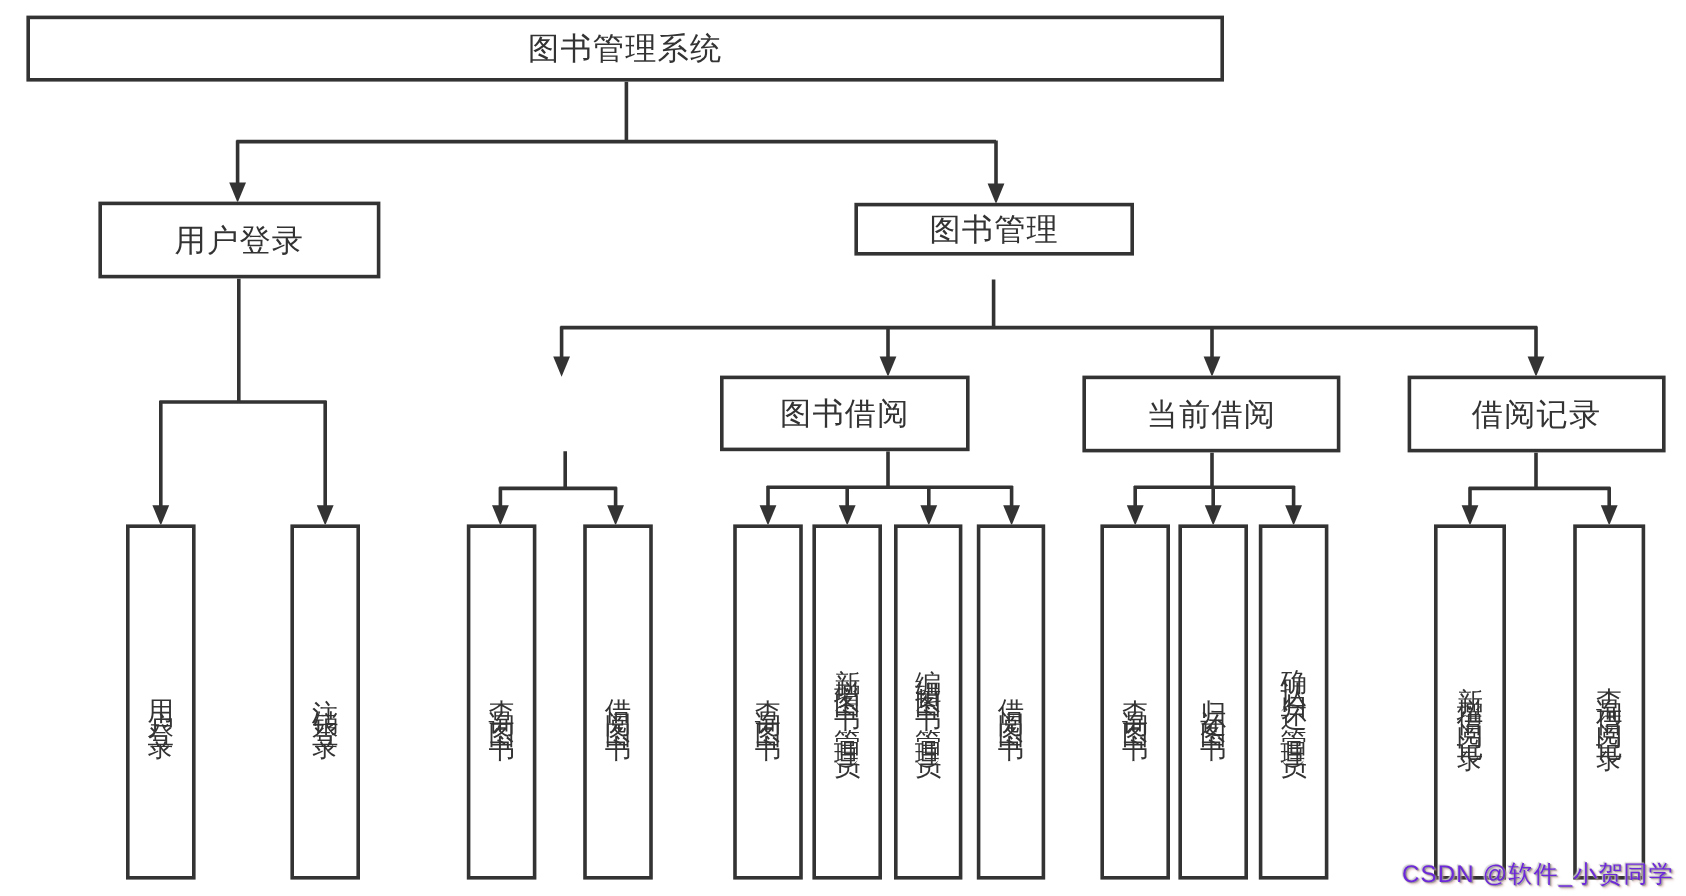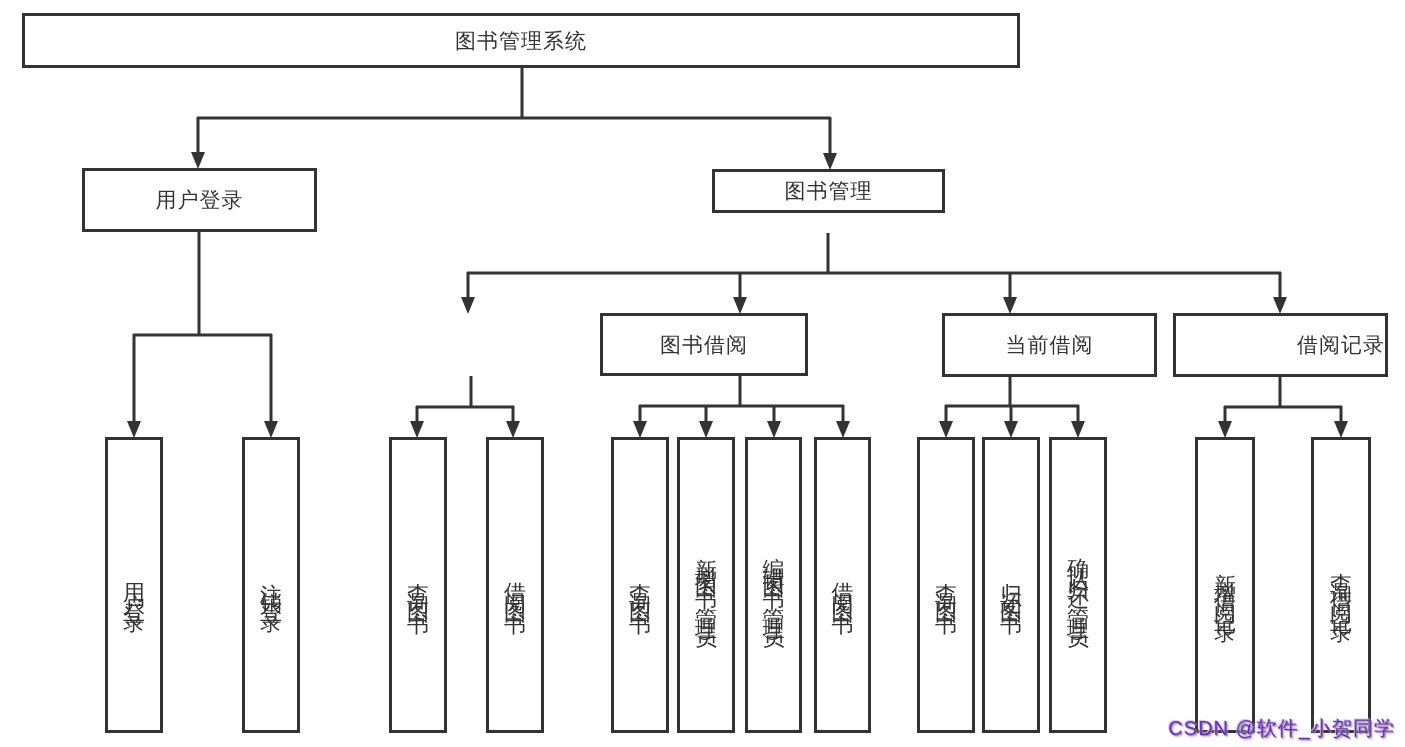--- a/index.html
+++ b/index.html
@@ -21,21 +21,21 @@
   .connectors path { stroke: #333333; stroke-width: 3; fill: none; }
   .connectors polygon { fill: #333333; stroke: none; }
   .node {
     position: absolute;
     box-sizing: border-box;
     background: #ffffff;
     border: 3px solid #333333;
     display: flex;
     align-items: center;
     justify-content: center;
-    font-size: 21px;
+    font-size: 26px;
     letter-spacing: 1px;
     text-align: center;
   }
   .leaf {
     font-size: 22px;
   }
   .leaf .vtext {
     writing-mode: vertical-rl;
     text-orientation: mixed;
     letter-spacing: 10px;
@@ -43,22 +43,22 @@
     max-height: 292px;
   }
   
   #n-root     { left: 22px;   top: 13px;  width: 998px; height: 55px; }
   
   #n-l2-user  { left: 82px;   top: 168px; width: 235px; height: 64px; }
   #n-l2-book  { left: 712px;  top: 169px; width: 233px; height: 44px; }
   
   #n-l3-new     { left: 362px;  top: 313px; width: 218px; height: 63px; }
   #n-l3-borrow  { left: 600px;  top: 313px; width: 208px; height: 63px; }
-  #n-l3-current { left: 902px;  top: 313px; width: 215px; height: 64px; margin-left: 40px; }
-  #n-l3-record  { left: 1173px; top: 313px; width: 215px; height: 64px; justify-content: flex-end; }
+  #n-l3-current { left: 902px;  top: 313px; width: 215px; height: 64px; }
+  #n-l3-record  { left: 1173px; top: 313px; width: 215px; height: 64px; }
   
   .leaf { top: 437px; height: 296px; width: 58px; }
   #n-leaf-1  { left: 105px; }
   #n-leaf-2  { left: 242px; }
   #n-leaf-3  { left: 389px; }
   #n-leaf-4  { left: 486px; }
   #n-leaf-5  { left: 611px; }
   #n-leaf-6  { left: 677px; }
   #n-leaf-7  { left: 745px; width: 57px; }
   #n-leaf-8  { left: 814px; width: 57px; }

